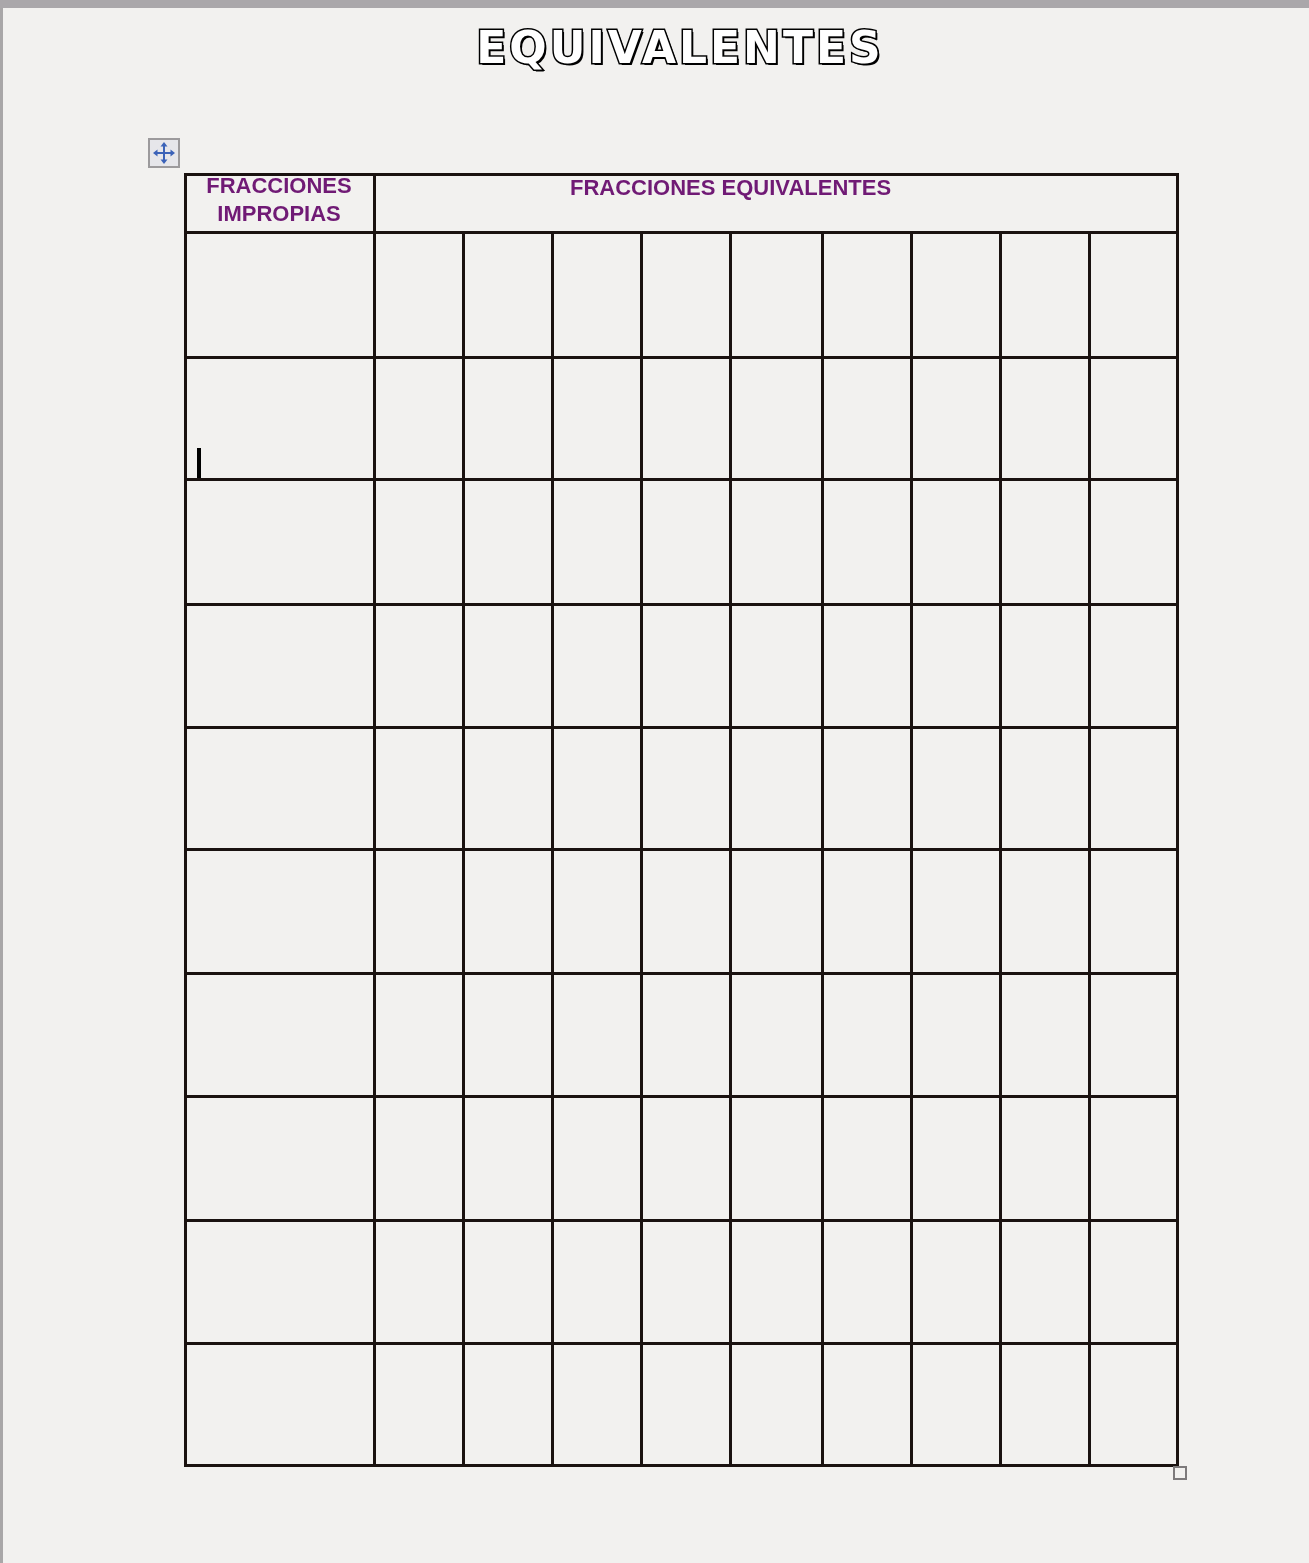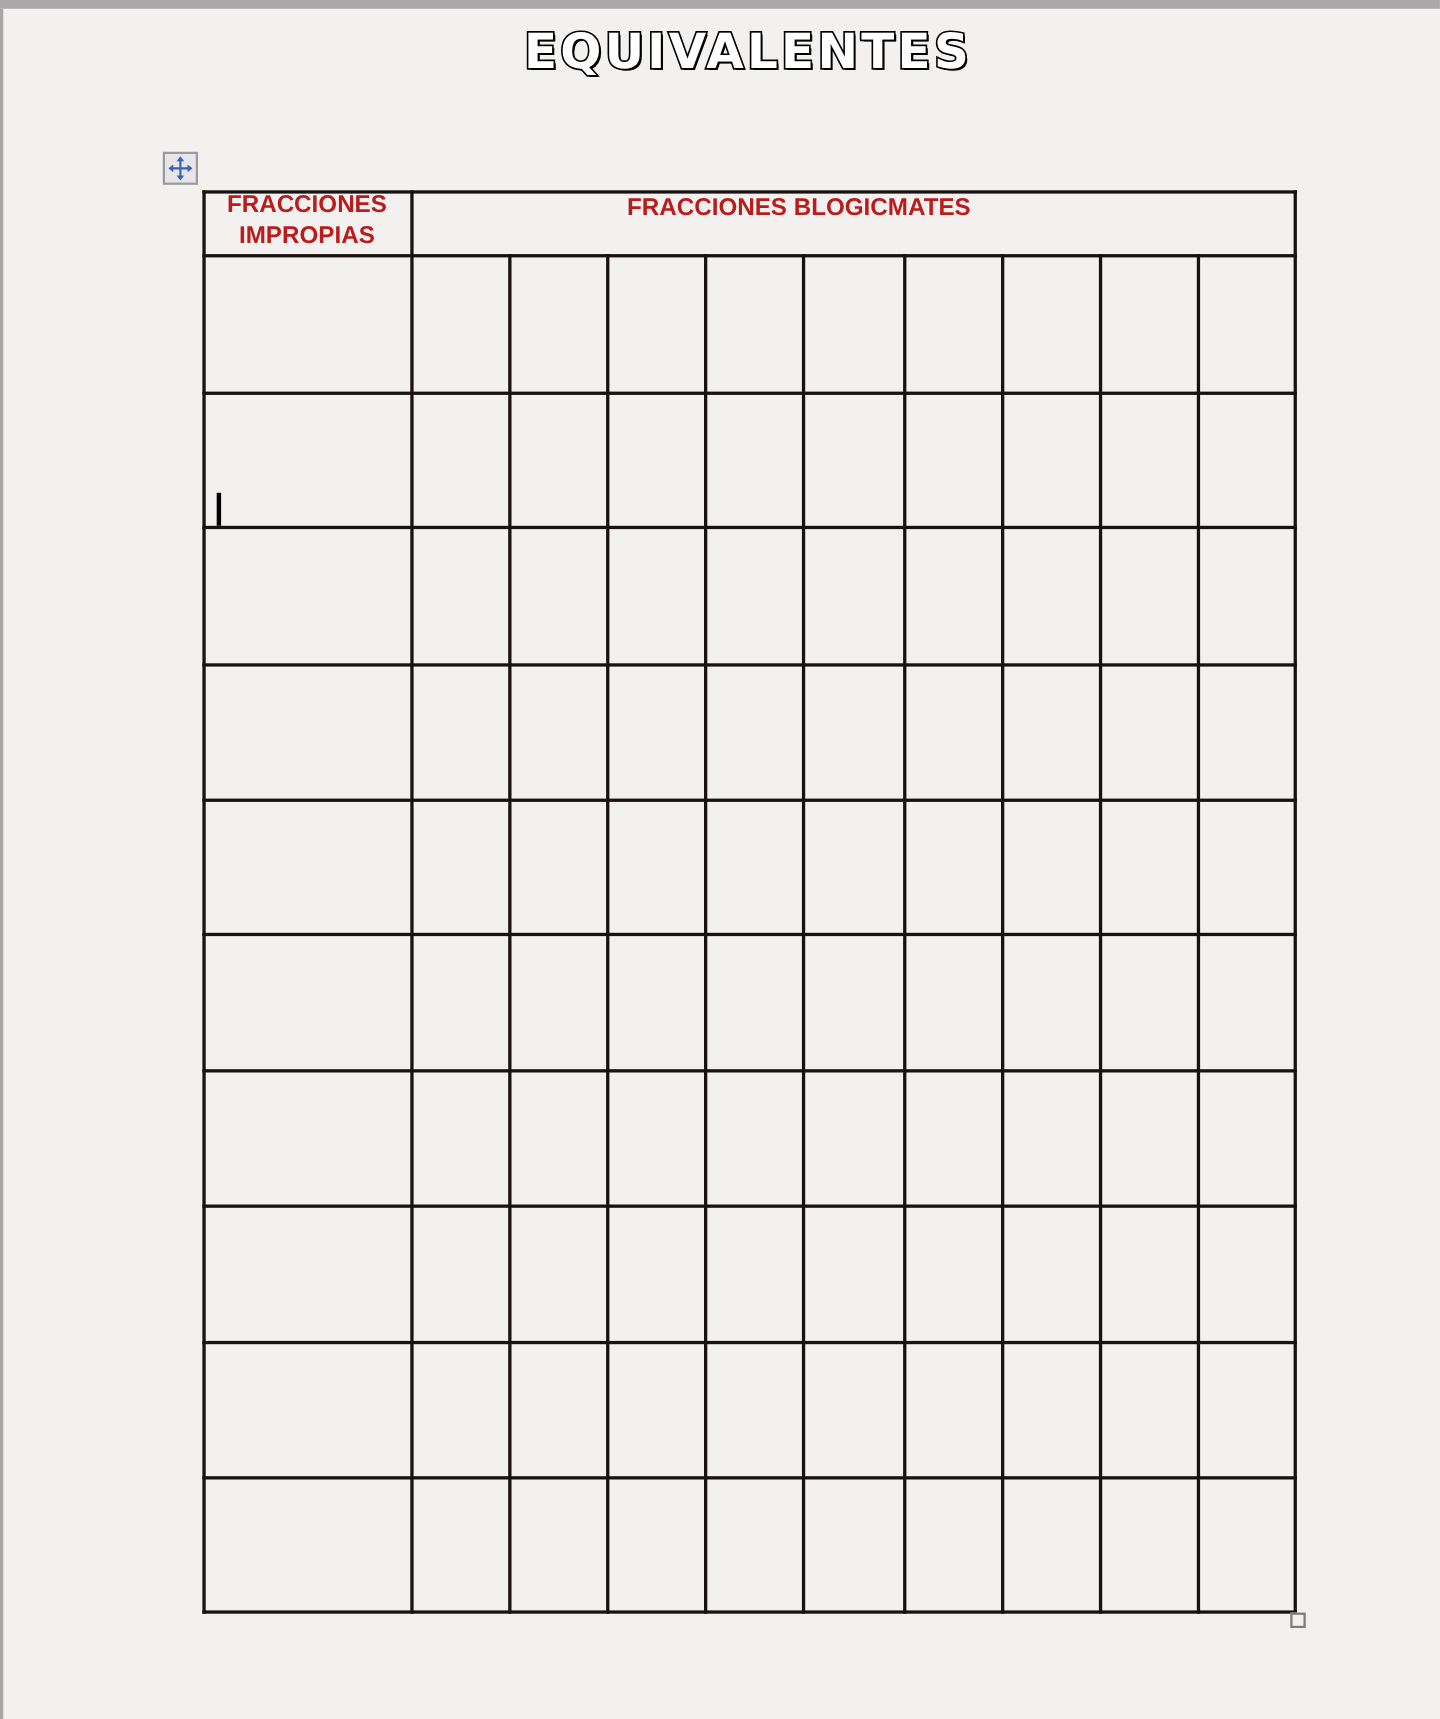--- a/index.html
+++ b/index.html
@@ -19,21 +19,21 @@
     text-shadow: 2px 2px 0 #000;
   }
   .move-handle {
     position: absolute; left: 148px; top: 138px; width: 32px; height: 30px;
     border: 2px solid #9c9a9c; background: #e6e6ea; box-sizing: border-box;
     display: flex; align-items: center; justify-content: center;
   }
   .hline { position: absolute; background: #1a1210; height: 3px; }
   .vline { position: absolute; background: #1a1210; width: 3px; }
   .hdr {
-    position: absolute; font-weight: bold; color: #b91c1c; font-size: 22px;
+    position: absolute; font-weight: bold; color: #701a75; font-size: 22px;
     text-align: center; line-height: 28px;
   }
   .cursor { position: absolute; left: 197px; top: 448px; width: 4px; height: 30px; background: #000; }
   .resize-handle {
     position: absolute; left: 1173px; top: 1466px; width: 14px; height: 14px;
     border: 2px solid #7d7a7b; box-sizing: border-box; background: #f2f1ef;
   }
   .cell { position: absolute; }
 </style>
 </head>
@@ -55,21 +55,21 @@
       <polygon points="22,11 17.5,7.5 17.5,14.5" stroke="none"></polygon>
     </g>
   </svg>
 </div>
 
 <div id="table">
   <div class="hdr" style="left:186px; top:172px; width:186px;">
     <div>FRACCIONES</div>
     <div>IMPROPIAS</div>
   </div>
-  <div class="hdr" style="left:374px; top:174px; width:800px; text-align:left; padding-left:196px; box-sizing:border-box;">FRACCIONES BLOGICMATES</div>
+  <div class="hdr" style="left:374px; top:174px; width:800px; text-align:left; padding-left:196px; box-sizing:border-box;">FRACCIONES EQUIVALENTES</div>
   <div id="grid">
       <div class="hline" style="left: 184px; top: 173px; width: 995px;"></div>
       <div class="hline" style="left: 184px; top: 231px; width: 995px;"></div>
       <div class="hline" style="left: 184px; top: 356px; width: 995px;"></div>
       <div class="hline" style="left: 184px; top: 478px; width: 995px;"></div>
       <div class="hline" style="left: 184px; top: 603px; width: 995px;"></div>
       <div class="hline" style="left: 184px; top: 726px; width: 995px;"></div>
       <div class="hline" style="left: 184px; top: 848px; width: 995px;"></div>
       <div class="hline" style="left: 184px; top: 972px; width: 995px;"></div>
       <div class="hline" style="left: 184px; top: 1095px; width: 995px;"></div>

